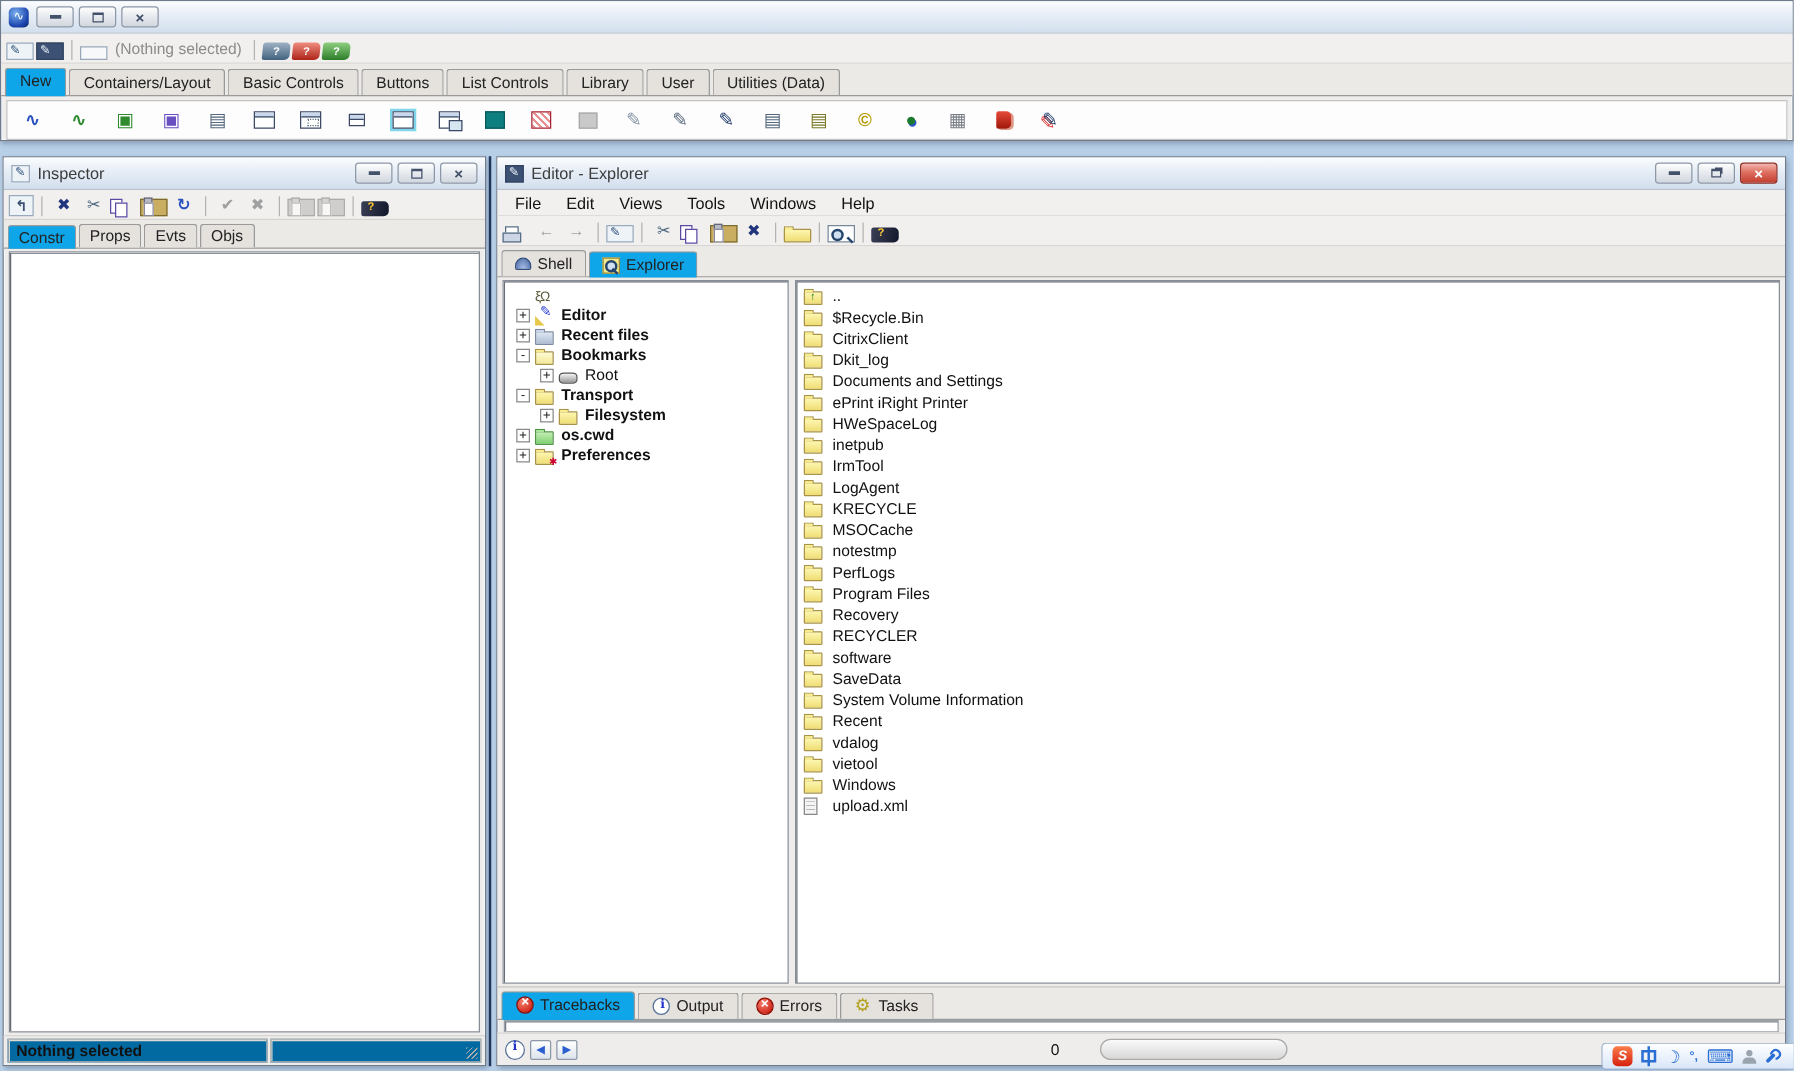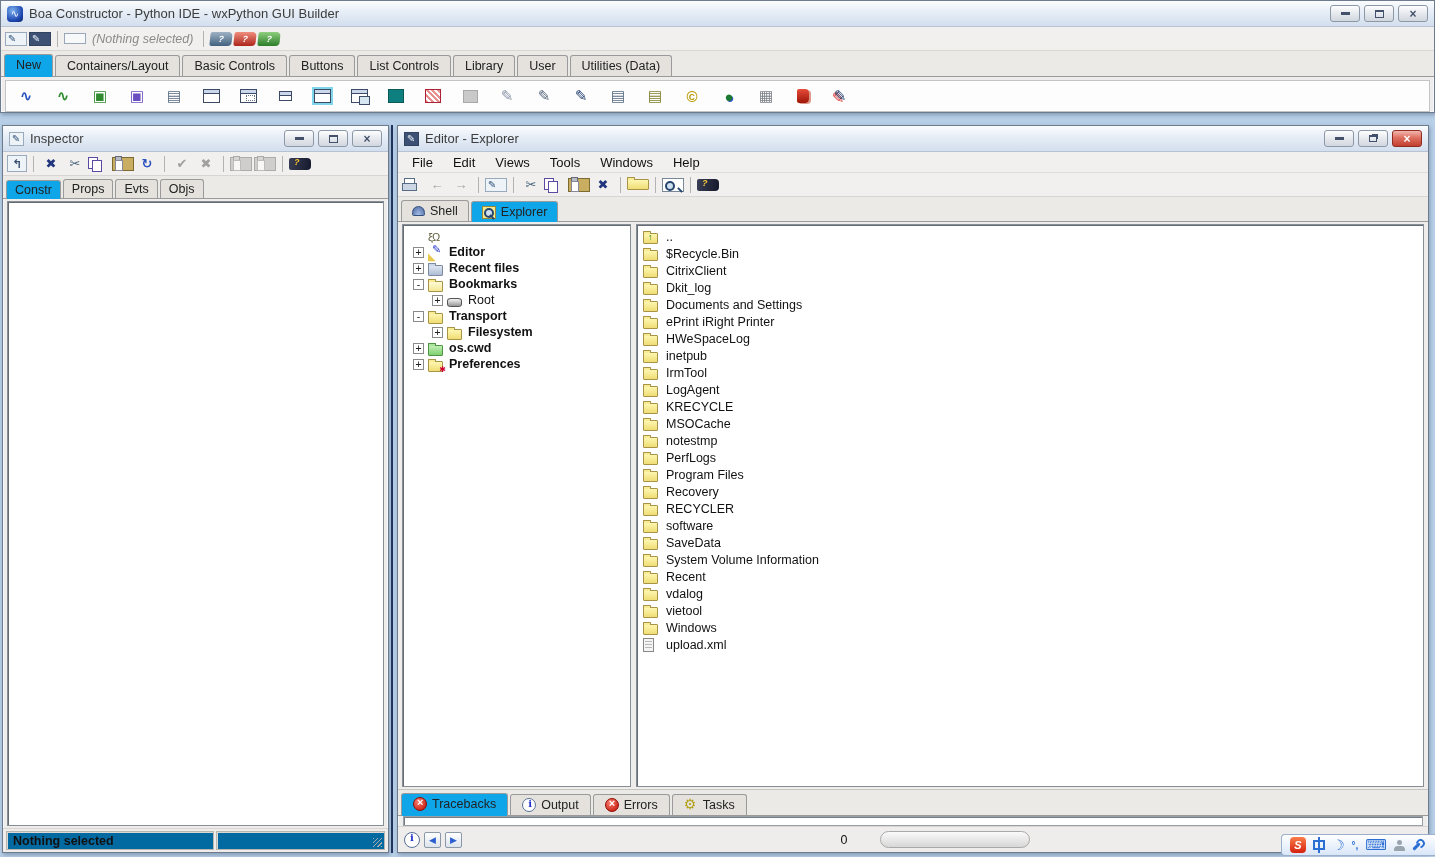--- a/index.html
+++ b/index.html
@@ -17,21 +17,21 @@
   .wbtn { width:30px; height:17px; border:1px solid #8d98a6; border-radius:3px;
           background:linear-gradient(#fefefe,#e8ebef 45%,#d2d7df); display:flex; align-items:center; justify-content:center; }
   .wbtn.red { background:linear-gradient(#f2b6ae,#de6f60 45%,#c23f30); border-color:#8f2d22; }
   .wg-min { width:9px; height:3px; background:#44516b; }
   .wg-max { width:9px; height:8px; border:1px solid #44516b; border-top-width:2px; }
   .wg-rest { width:8px; height:7px; border:1px solid #44516b; border-top-width:2px; box-shadow:2px -2px 0 -1px #44516b; }
   .wg-x { font-size:12px; font-weight:bold; color:#44516b; line-height:10px; }
   .wbtn.red .wg-x { color:#fff; }
 
   
-  .tbar { display:flex; align-items:center; gap:2px; padding:2px 4px; background:#f2f0ee; border-bottom:1px solid #d8d5d2;font-style:italic; }
+  .tbar { display:flex; align-items:flex-end; gap:2px; padding:2px 4px; background:#f2f0ee; border-bottom:1px solid #d8d5d2; }
   .tbi { min-width:22px; height:19px; display:flex; align-items:center; justify-content:center; font-size:13px; }
   .tsep { min-width:1px; width:1px; height:16px; background:#b3b3b3; margin:0 4px; }
   .tb-label { color:#8b8b8b; padding:0 4px; font-size:12.5px; }
   .c-navy { color:#20357e; font-weight:bold; } .c-steel { color:#49657e; } .c-blue { color:#2a52c0; font-weight:bold; }
   .c-dis { color:#a0a0a0; font-weight:bold; } .b { font-weight:bold; }
   .g-frameph { width:13px; height:11px; border:1px solid #9aa7b8; background:#f6f8fa; }
   .g-book { width:13px; height:14px; border-radius:2px 4px 4px 2px; transform:skewX(-6deg);
             color:#fff; font-size:9px; font-weight:bold; display:flex; align-items:center; justify-content:center; }
   .bk-blue  { background:linear-gradient(#9fb2c4,#41627f); }
   .bk-red   { background:linear-gradient(#ef8d7e,#ad241a); }
@@ -175,21 +175,20 @@
   
   .app-ic { width:16px; height:16px; border-radius:4px; background:radial-gradient(circle at 35% 30%,#7db2f0,#1d47b0 65%,#0a2266);
             color:#fff; font-size:10px; display:flex; align-items:center; justify-content:center; }
 </style>
 </head>
 <body>
 
 <div class="win" style="left:0; top:0; width:1435px; height:113px;">
   <div class="titlebar">
     <span class="app-ic">∿</span>
-    <span class="title">Boa Constructor - Python IDE - wxPython GUI Builder</span>
     <div class="winbtns">
       <div class="wbtn">
           <span class="wg-min"></span>
         </div>
       <div class="wbtn">
           <span class="wg-max"></span>
         </div>
       <div class="wbtn">
           <span class="wg-x">×</span>
         </div>

